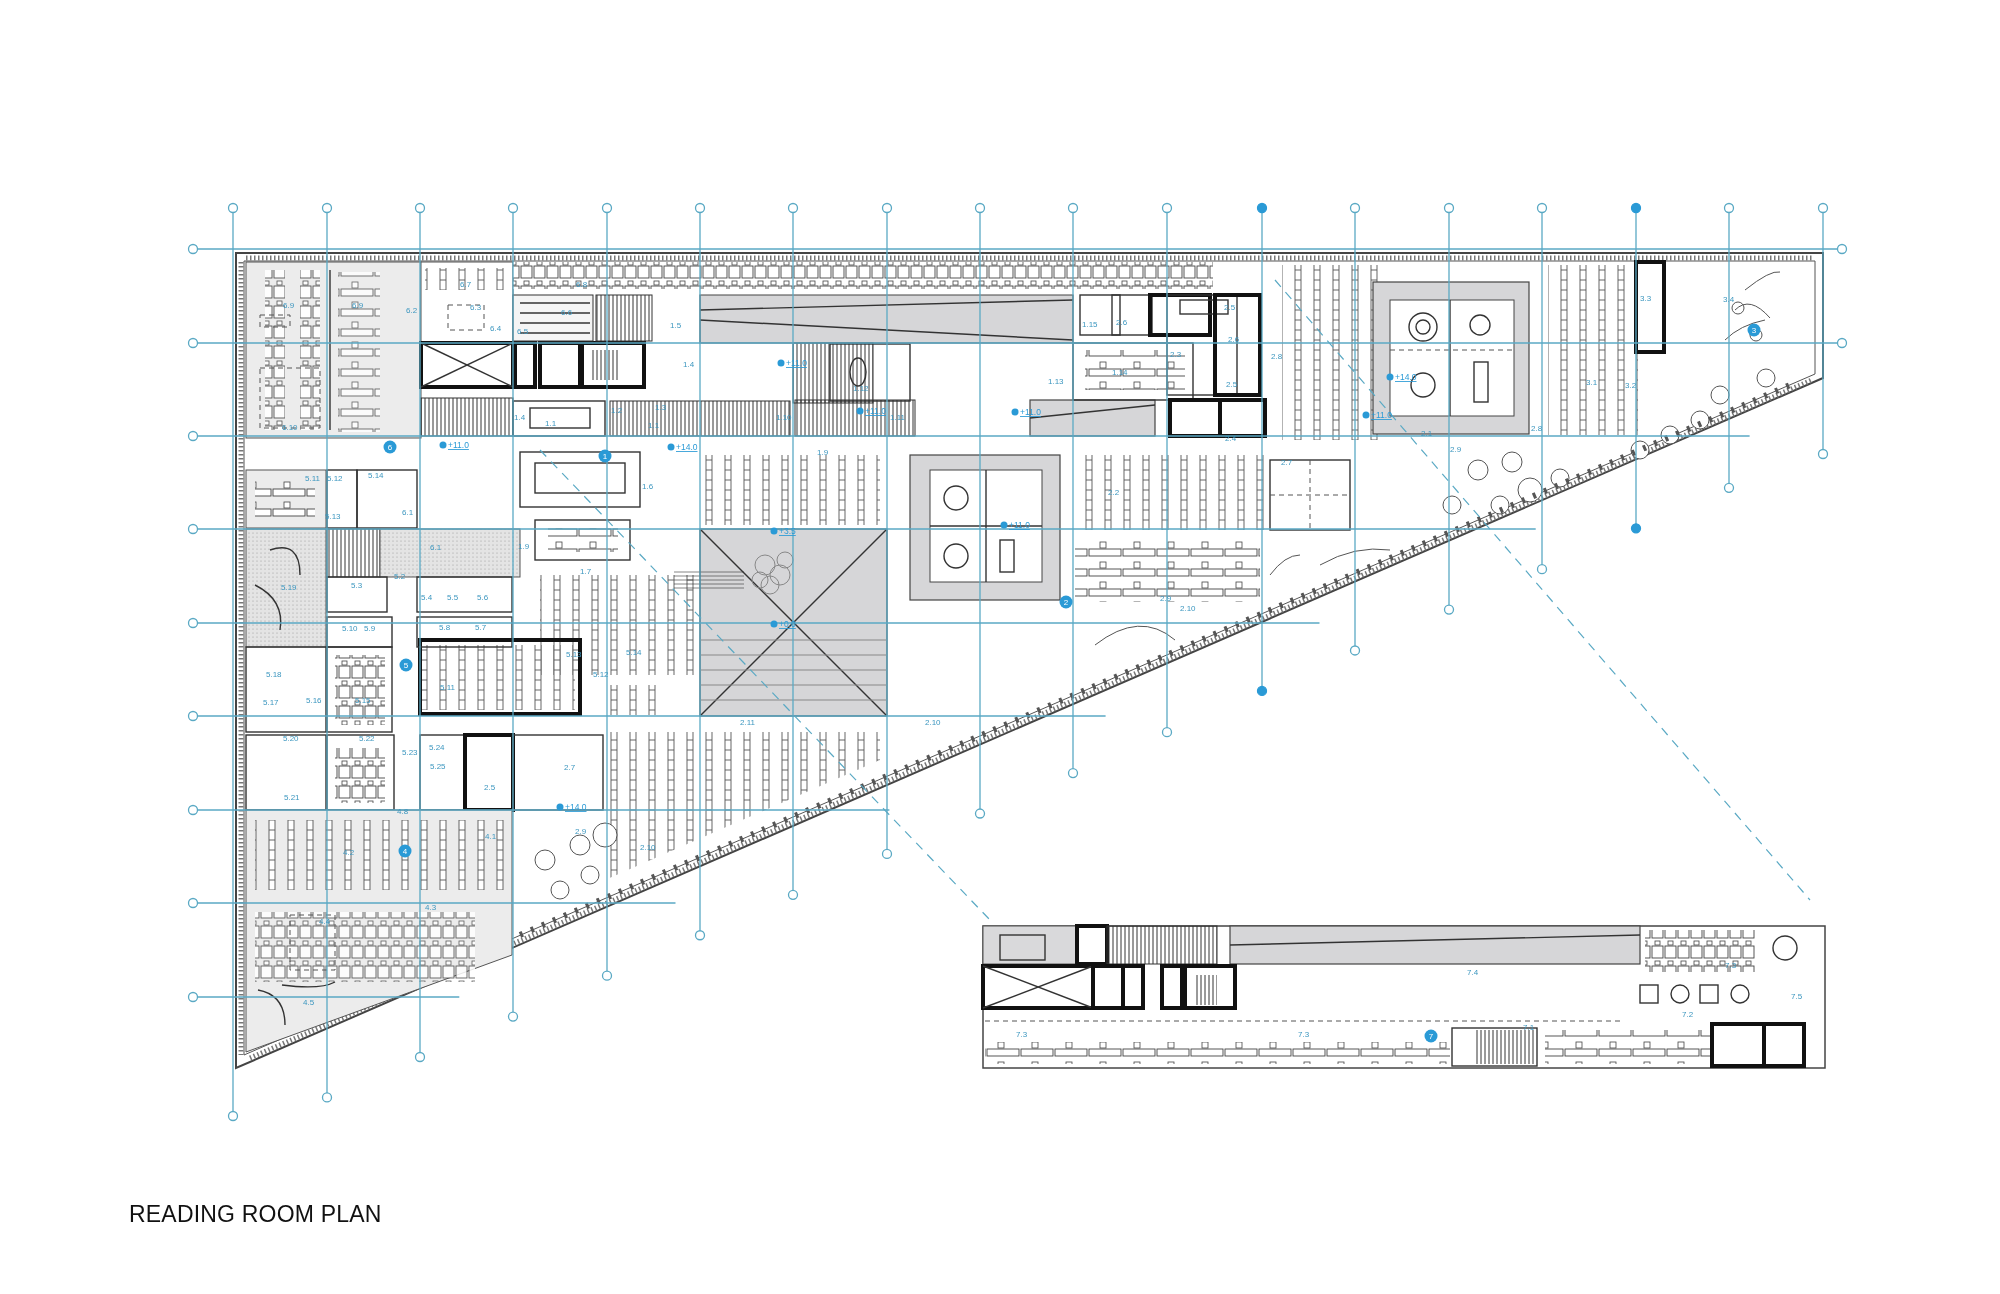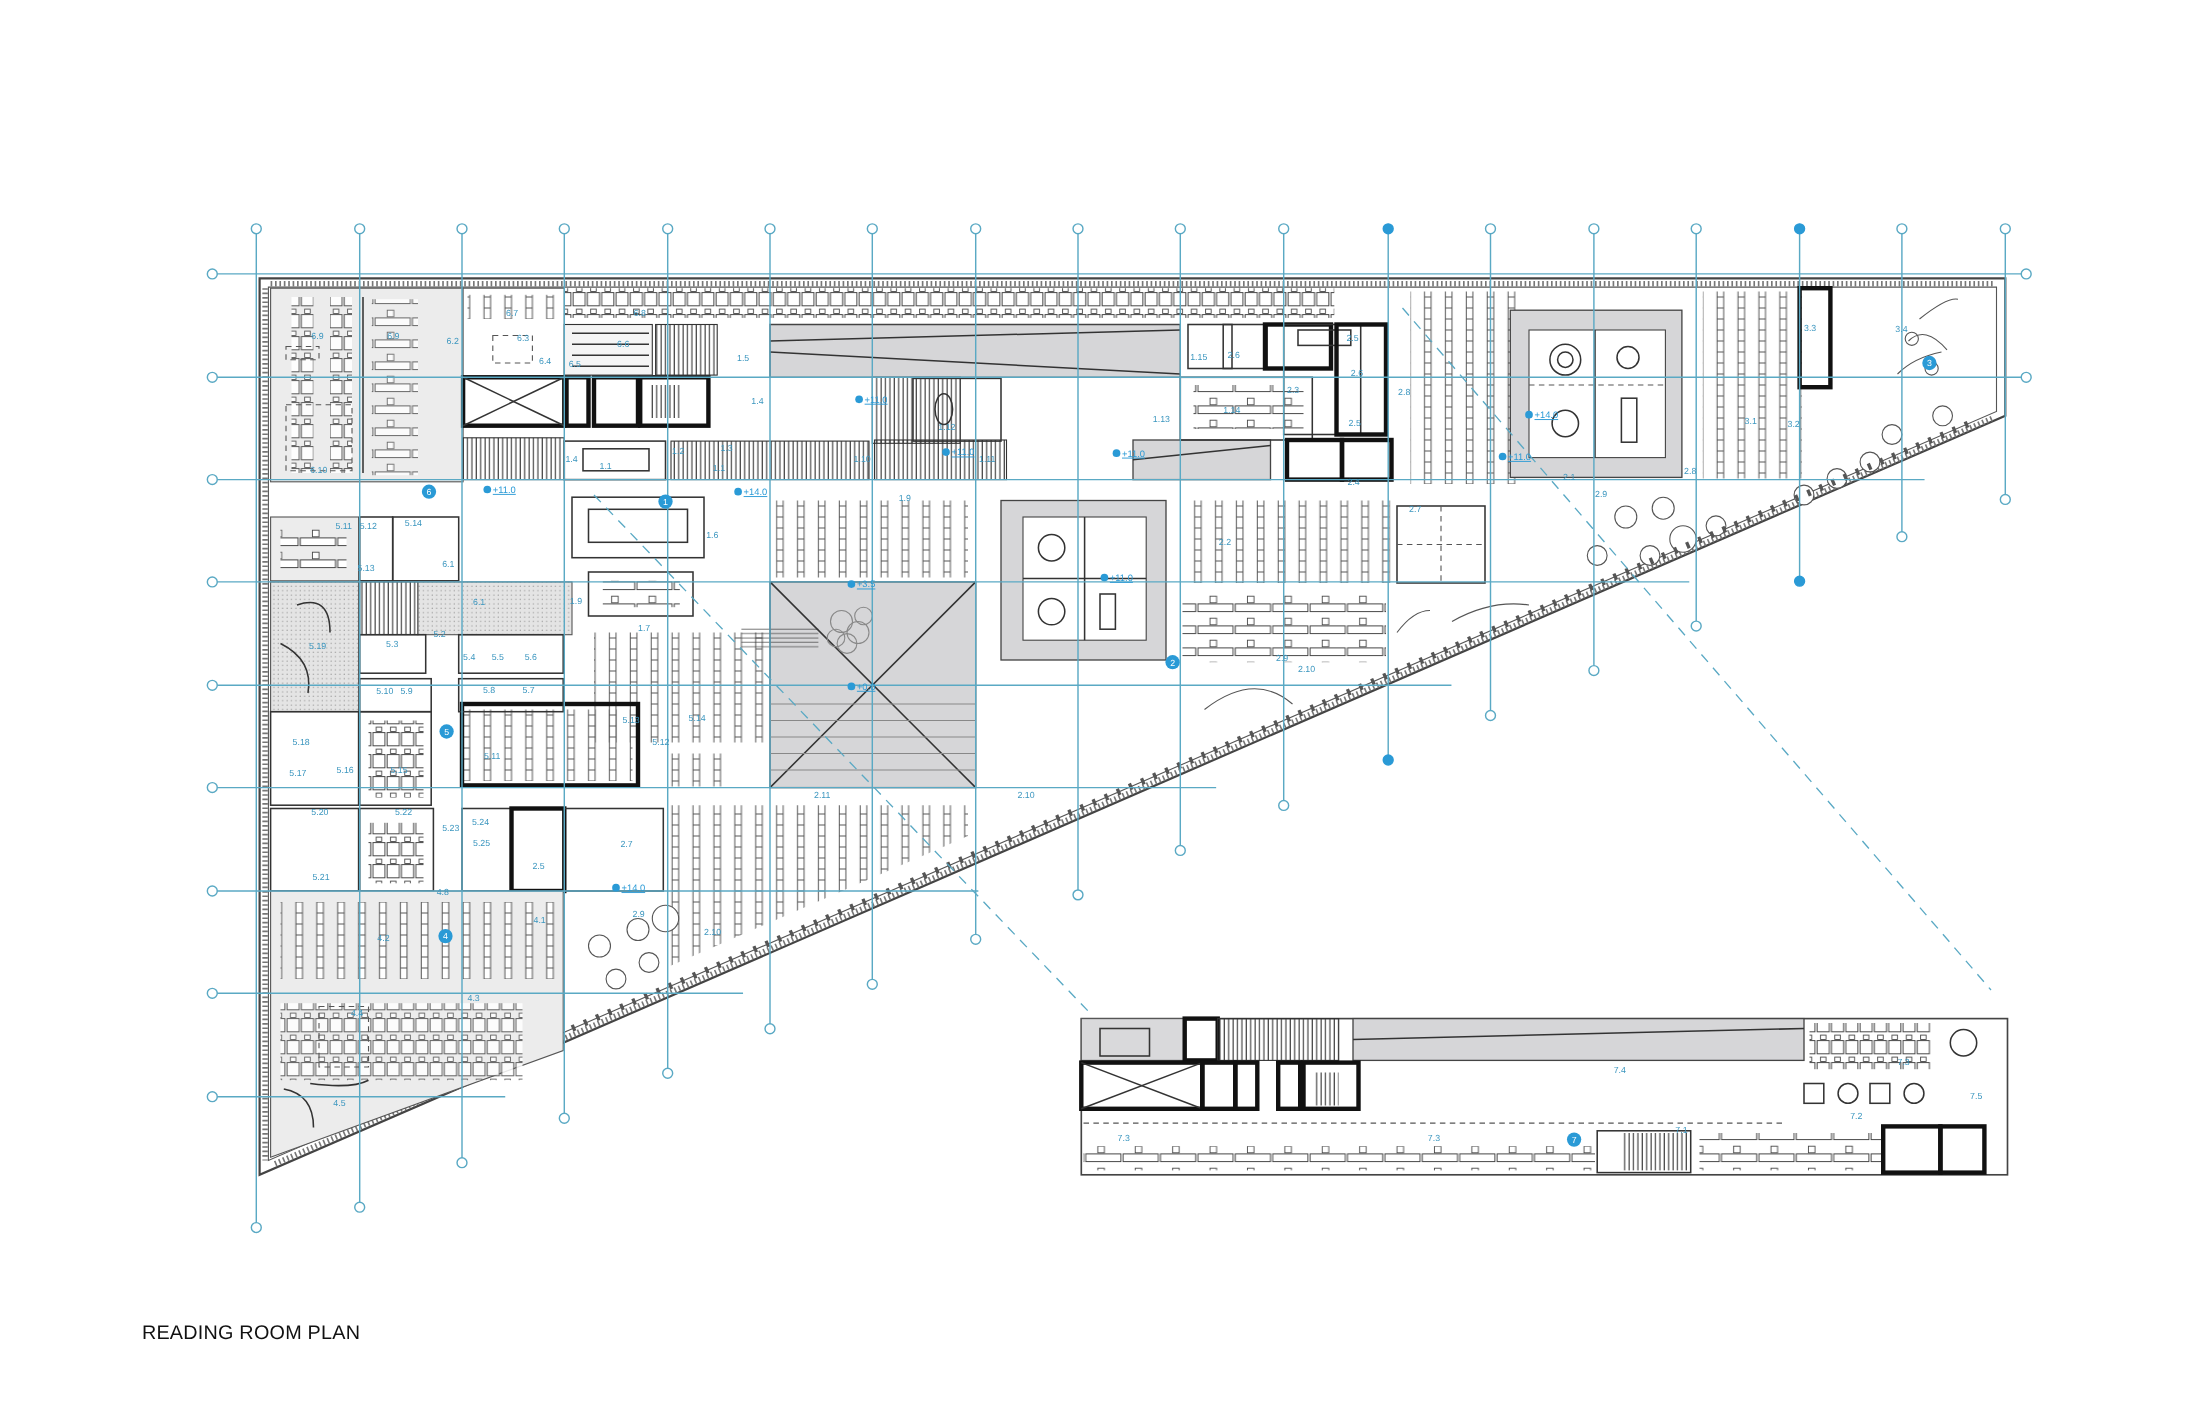--- a/index.html
+++ b/index.html
@@ -15,21 +15,21 @@
   .hatch { fill:none; stroke:#777; stroke-width:5; stroke-dasharray:1.5 2.5; }
   .zone-gray { fill:#ececec; stroke:#555; stroke-width:1; }
   .zone-dark { fill:#d9d9db; stroke:#555; stroke-width:1; }
   .void { fill:#d6d6d8; stroke:#444; stroke-width:1.2; }
   .dash { stroke:#555; stroke-width:1; stroke-dasharray:5 4; fill:none; }
   .guide { stroke:#5aa9c4; stroke-width:1.2; stroke-dasharray:9 7; fill:none; }
   .room-label { fill:#3b96bf; font-size:8px; font-family:"Liberation Sans", sans-serif; }
   .level-label { fill:#2a9ad6; font-size:8.5px; font-family:"Liberation Sans", sans-serif; text-decoration:underline; }
   .zone-badge { fill:#2a9ad6; }
   .zone-badge-text { fill:#fff; font-size:8px; font-family:"Liberation Sans", sans-serif; text-anchor:middle; dominant-baseline:central; }
-  .title { position:absolute; left:129px; top:1201px; font-size:18px; color:#111;
+  .title { position:absolute; left:129px; top:1201px; font-size:23px; color:#111;
            font-family:"Liberation Sans", sans-serif; letter-spacing:0.2px; }
 </style>
 </head>
 <body>
 
 <svg id="plan" viewBox="0 0 2000 1294" xmlns="http://www.w3.org/2000/svg">
   <defs>
     <pattern id="dots" width="4" height="4" patternUnits="userSpaceOnUse">
       <rect width="4" height="4" fill="#e4e4e4"></rect>
       <circle cx="1" cy="1" r="0.6" fill="#9a9a9a"></circle>

